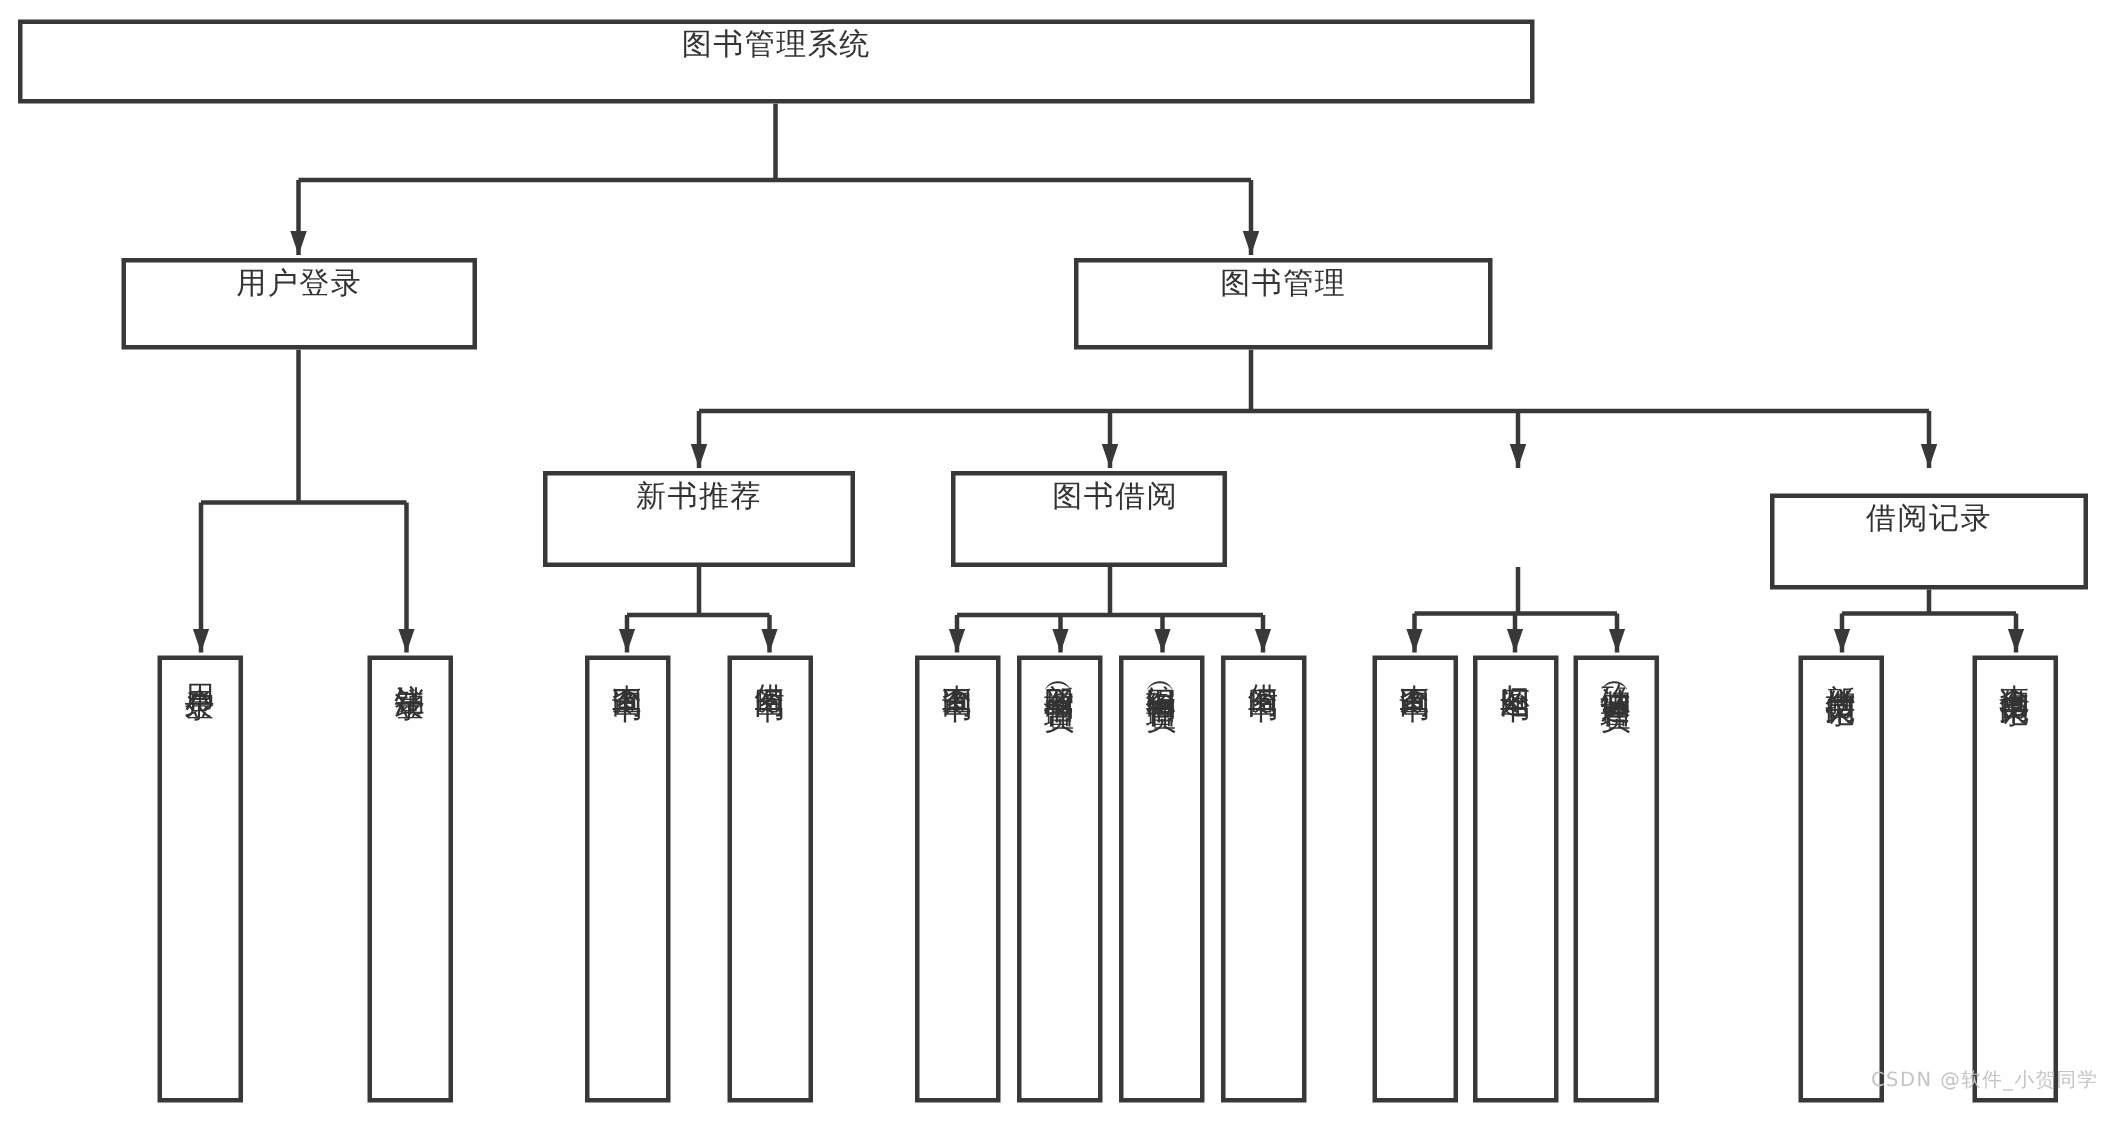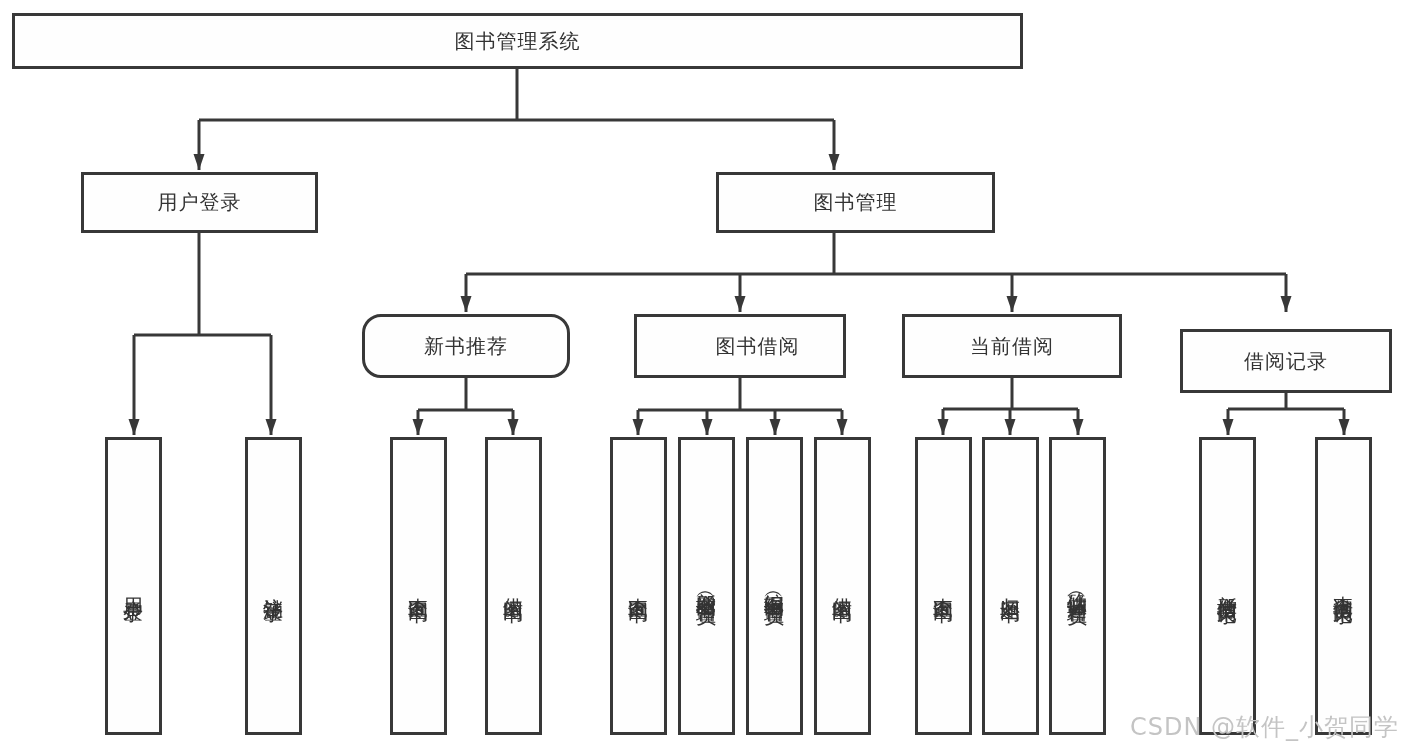--- a/index.html
+++ b/index.html
@@ -20,44 +20,44 @@
     left: 0;
     top: 0;
     z-index: 1;
   }
   .node {
     position: absolute;
     box-sizing: border-box;
     border: 3px solid #383838;
     background: #fefefe;
     display: flex;
-    align-items: center;
+    align-items: flex-start;
     justify-content: center;
     z-index: 2;
   }
   .node .lbl {
     color: #333333;
     font-size: 20px;
     letter-spacing: 1px;
     white-space: nowrap;
   }
   .vnode .lbl {
     writing-mode: vertical-rl;
     text-orientation: mixed;
     letter-spacing: 2px;
     line-height: 1;
     white-space: normal;
     max-height: 282px;
   }
   .watermark {
     position: absolute;
     right: 6px;
-    bottom: 4px;
+    bottom: 18px;
     z-index: 3;
-    font-size: 24px;
+    font-size: 13px;
     color: #c4c4c4;
     letter-spacing: 1px;
   }
   .ln {
     stroke: #383838;
     stroke-width: 3;
     fill: none;
   }
 </style>
 </head>
@@ -110,28 +110,25 @@
     <span class="lbl">图书管理系统</span>
   </div>
 
   <div class="node" style="left:81px; top:172px; width:237px; height:61px;">
     <span class="lbl">用户登录</span>
   </div>
   <div class="node" style="left:716px; top:172px; width:279px; height:61px;">
     <span class="lbl">图书管理</span>
   </div>
 
-  <div class="node" style="left:362px; top:314px; width:208px; height:64px;border-radius:19px;">
+  <div class="node" style="left:362px; top:314px; width:208px; height:64px;">
     <span class="lbl">新书推荐</span>
   </div>
-  <div class="node" style="left:634px; top:314px; width:212px; height:64px;padding-left:35px;">
+  <div class="node" style="left:634px; top:314px; width:184px; height:64px;padding-left:35px;">
     <span class="lbl">图书借阅</span>
-  </div>
-  <div class="node" style="left:902px; top:314px; width:220px; height:64px;">
-    <span class="lbl">当前借阅</span>
   </div>
   <div class="node" style="left:1180px; top:314px; width:212px; height:64px;margin-top:15px;">
     <span class="lbl">借阅记录</span>
   </div>
 
   <div class="node vnode" style="left:105px; top:437px; width:57px; height:298px;">
     <span class="lbl">用户登录</span>
   </div>
   <div class="node vnode" style="left:245px; top:437px; width:57px; height:298px;">
     <span class="lbl">注销登录</span>

